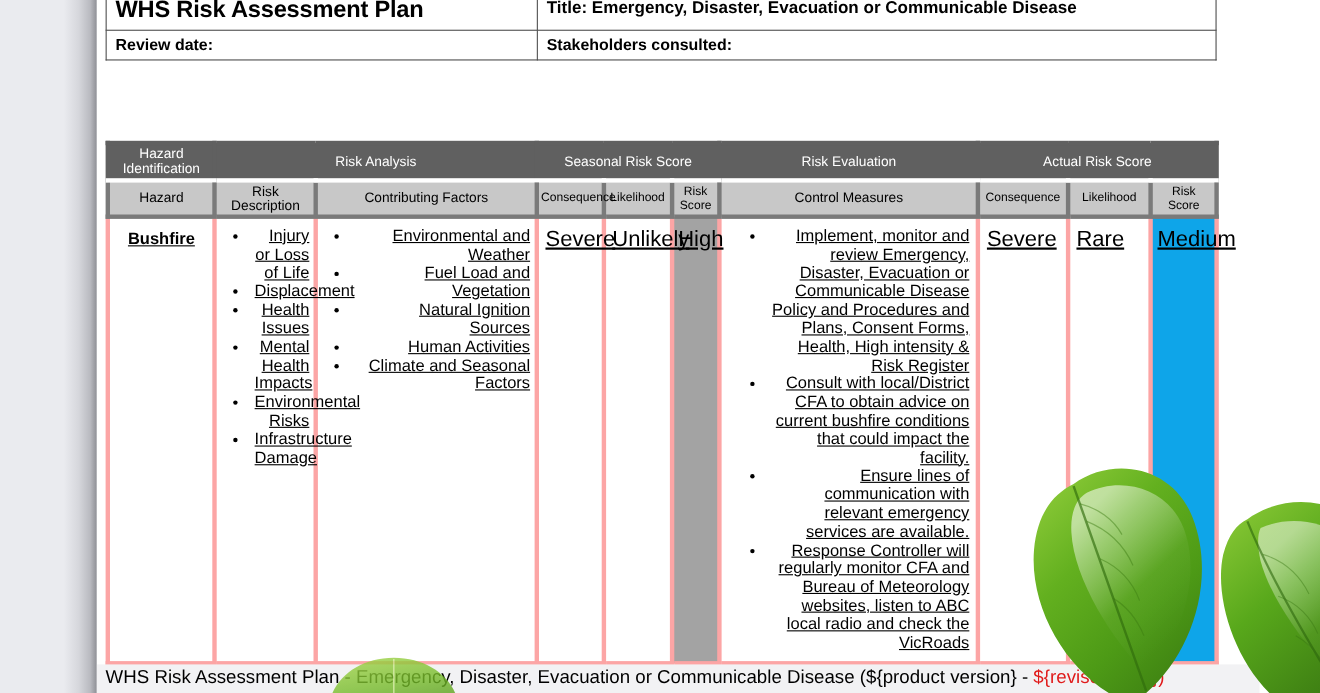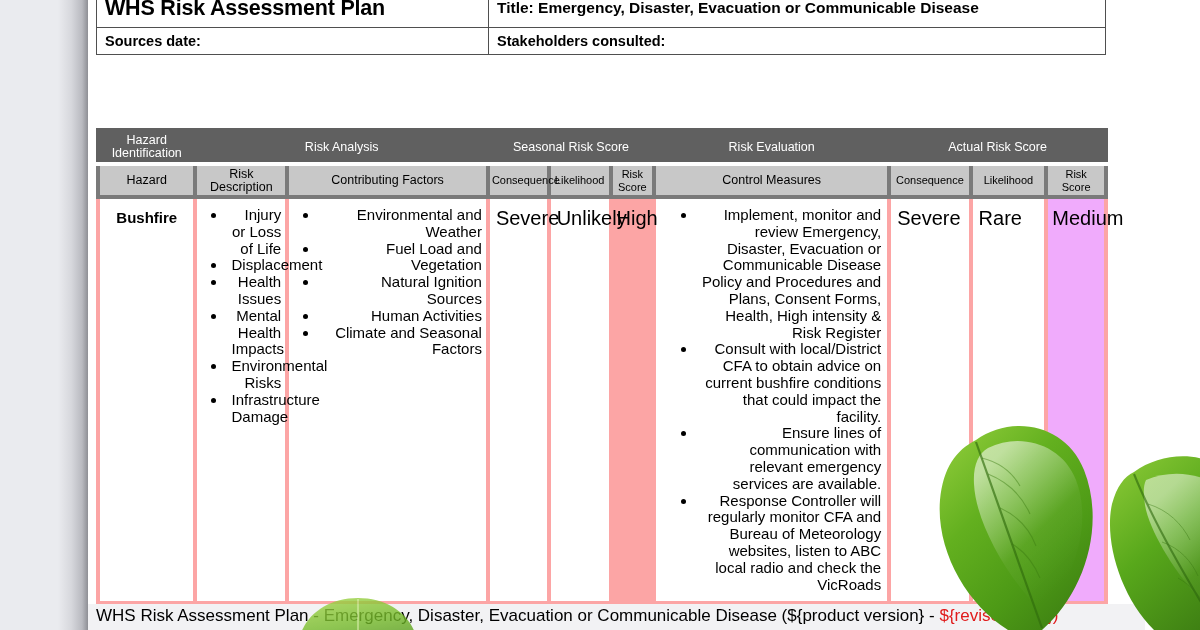--- a/index.html
+++ b/index.html
@@ -112,20 +112,21 @@
     vertical-align: middle !important;
     border-color: #7a7a7a !important;
   }
   .sub-head.small {
     font-size: 11px;
   }
 
   .body-row td {
     height: 392px;
     border: 1px solid #000;
+    text-decoration: underline;
   }
   .hazard-cell {
     text-align: center;
     font-size: 15px;
     font-weight: bold;
     padding: 10px 2px 0 2px !important;
   }
   .bullets {
     margin: 0;
     padding: 8px 4px 0 30px;
@@ -142,26 +143,26 @@
     padding-left: 41px;
     padding-right: 6px;
   }
   .score-cell {
     font-size: 20px;
     text-align: left;
     padding: 8px 0 0 6px !important;
     color: #000;
   }
   .score-cell.high {
-    background: #fca5a5;
+    background: #a3a3a3;
     text-align: left;
     padding-left: 4px !important;
   }
   .score-cell.medium {
-    background: #f0abfc;
+    background: #0ea5e9;
     text-align: left;
     padding-left: 4px !important;
   }
 
   
   #footer-bar {
     position: absolute;
     left: 0;
     top: 604px;
     width: 1057px;
@@ -195,21 +196,21 @@
 
 <div id="page-sheet">
 
   <table id="info-table">
     <tbody>
         <tr>
       <td class="info-title-cell" style="width:375px">WHS Risk Assessment Plan</td>
       <td class="info-subject-cell">Title: Emergency, Disaster, Evacuation or Communicable Disease</td>
     </tr>
     <tr>
-      <td class="info-label-cell">Sources date:</td>
+      <td class="info-label-cell">Review date:</td>
       <td class="info-label-cell">Stakeholders consulted:</td>
     </tr>
   </tbody>
     </table>
 
   <table id="risk-table">
     <colgroup>
       <col style="width:85px">
       <col style="width:80px">
       <col style="width:175px">

